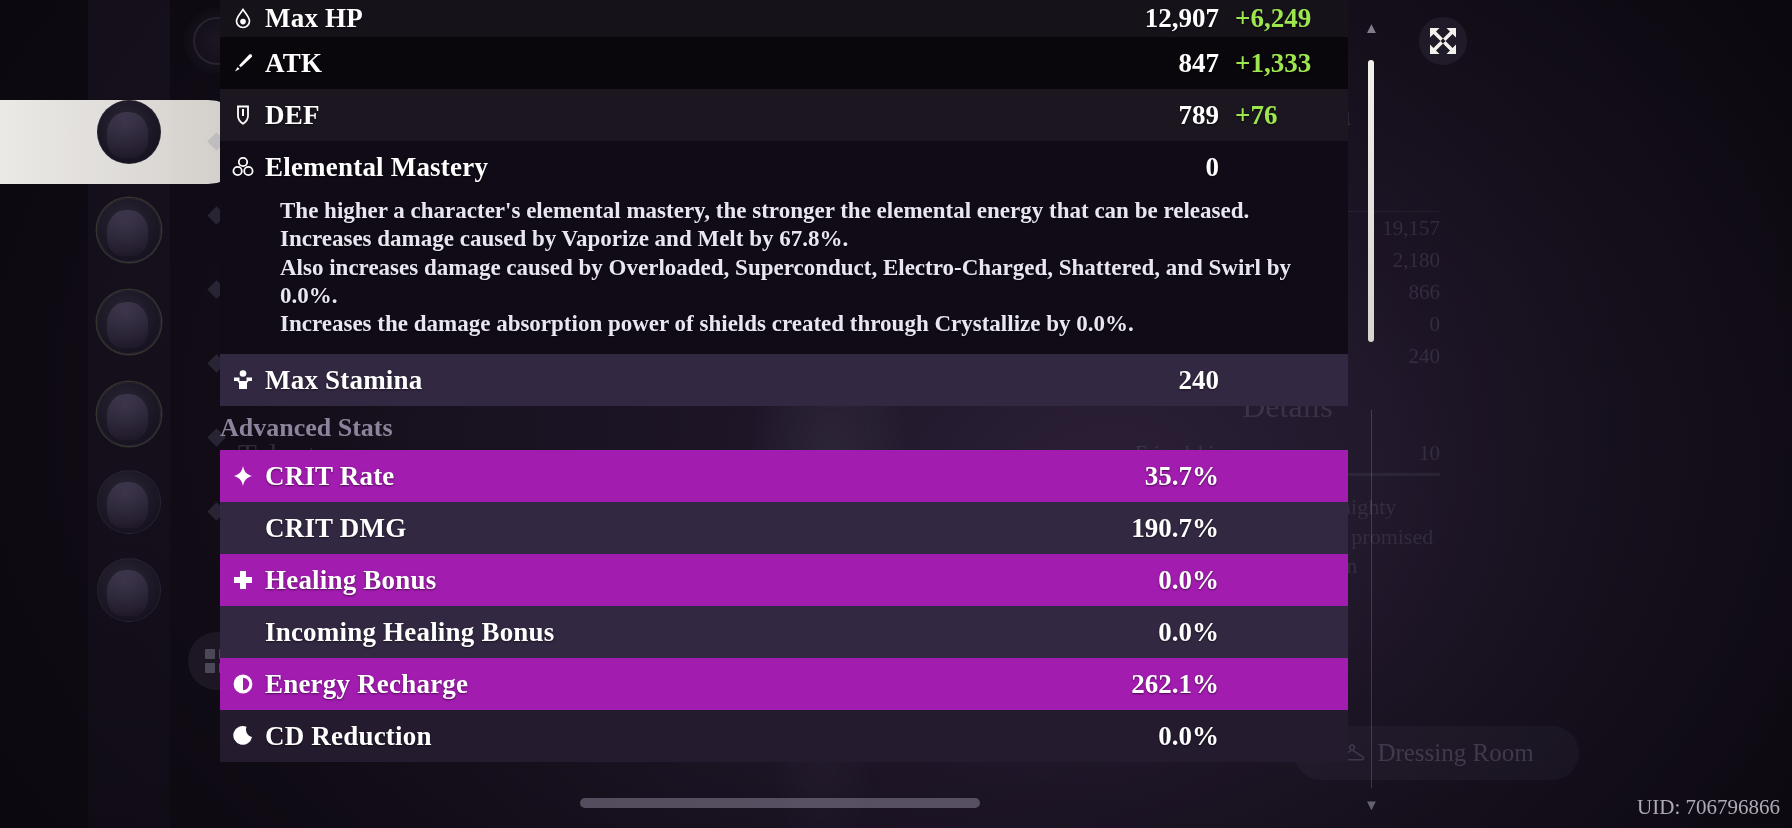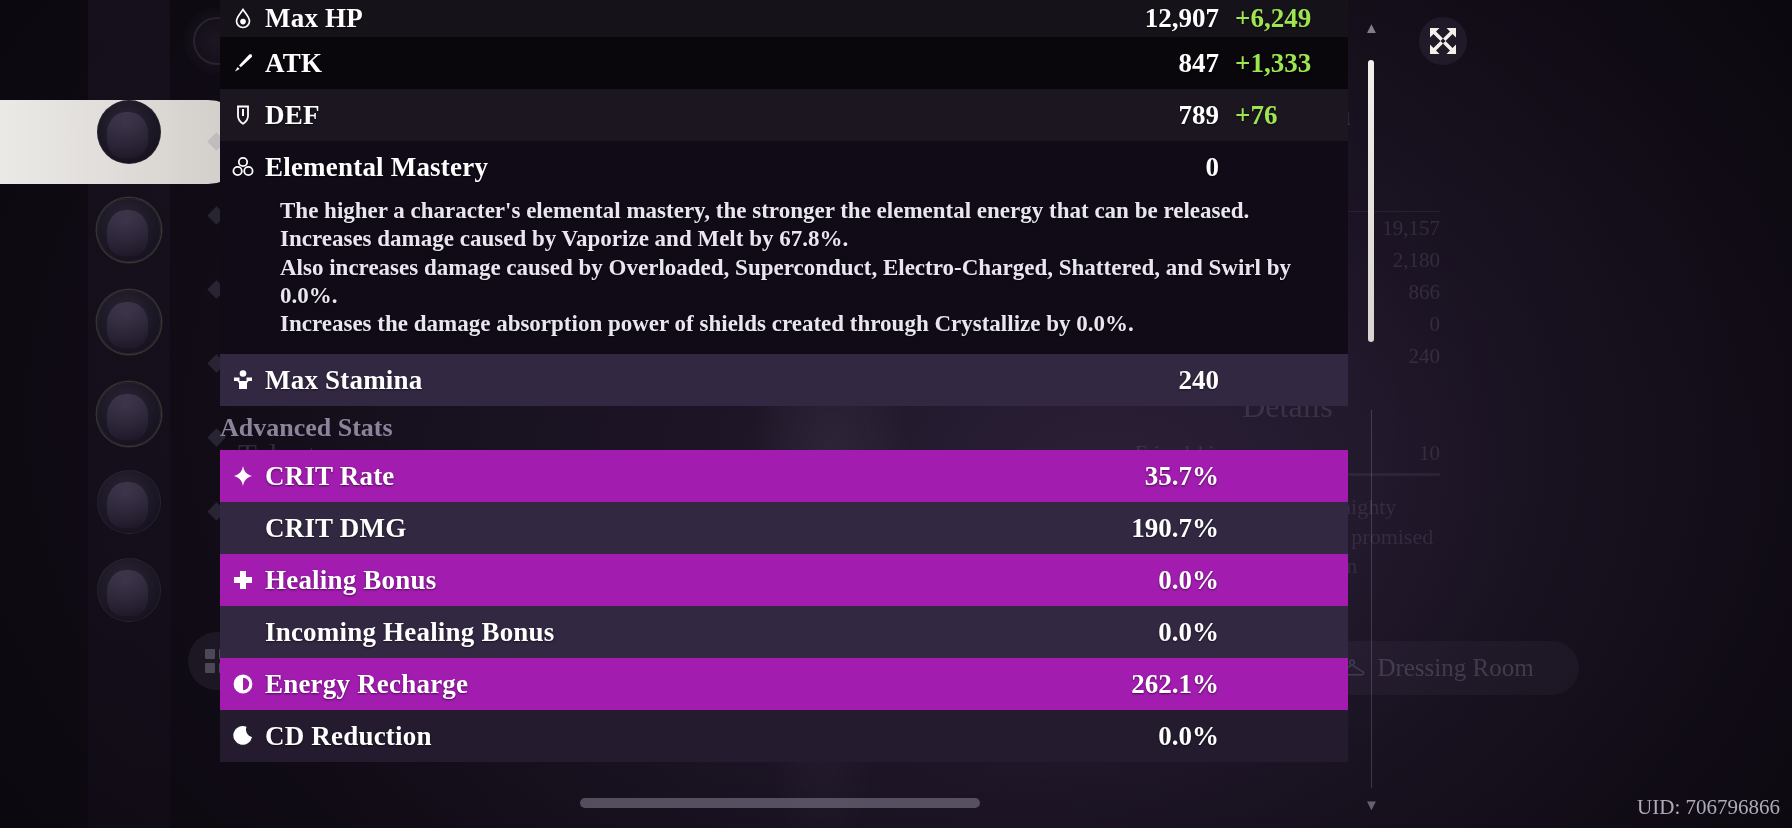--- a/index.html
+++ b/index.html
@@ -66,21 +66,21 @@
   .bg-stat-row{display:flex;justify-content:space-between;align-items:center;height:32px;width:305px;}
   .bg-stat-row .bn{font-size:21px;color:rgba(150,142,172,.38);}
   .bg-stat-row .bv{font-size:21px;color:rgba(155,148,175,.38);}
   #bg-details{margin-top:16px;text-align:center;width:305px;font-size:32px;color:rgba(150,142,172,.40);}
   #bg-friend{margin-top:16px;display:flex;justify-content:space-between;width:305px;
     font-size:21px;color:rgba(150,142,172,.38);}
   #bg-friendbar{margin-top:7px;width:305px;height:3px;background:rgba(140,155,165,.20);}
   #bg-desc{margin-top:16px;width:305px;font-size:22px;line-height:1.35;color:rgba(150,142,172,.33);}
 
   
-  #dressing-room{position:absolute;left:1294px;top:733px;transform:translateY(-92px);
+  #dressing-room{position:absolute;left:1294px;top:818px;transform:translateY(-92px);
     width:285px;height:54px;border-radius:27px;background:rgba(160,150,185,.09);
     display:flex;align-items:center;justify-content:center;gap:12px;opacity:.62;}
   #dressing-room .dr-label{font-size:25px;color:rgba(150,142,172,.48);}
   #bg-uid{position:absolute;right:12px;bottom:8px;font-size:21px;color:rgba(215,210,225,.80);}
 
   
   .help-btn{position:absolute;width:30px;height:30px;border-radius:50%;
     background:#f6f4ef;display:flex;align-items:center;justify-content:center;
     font-size:20px;font-weight:bold;color:#2b2336;font-family:"Liberation Sans",sans-serif;}
   #help-1{left:1301px;top:640px;}

